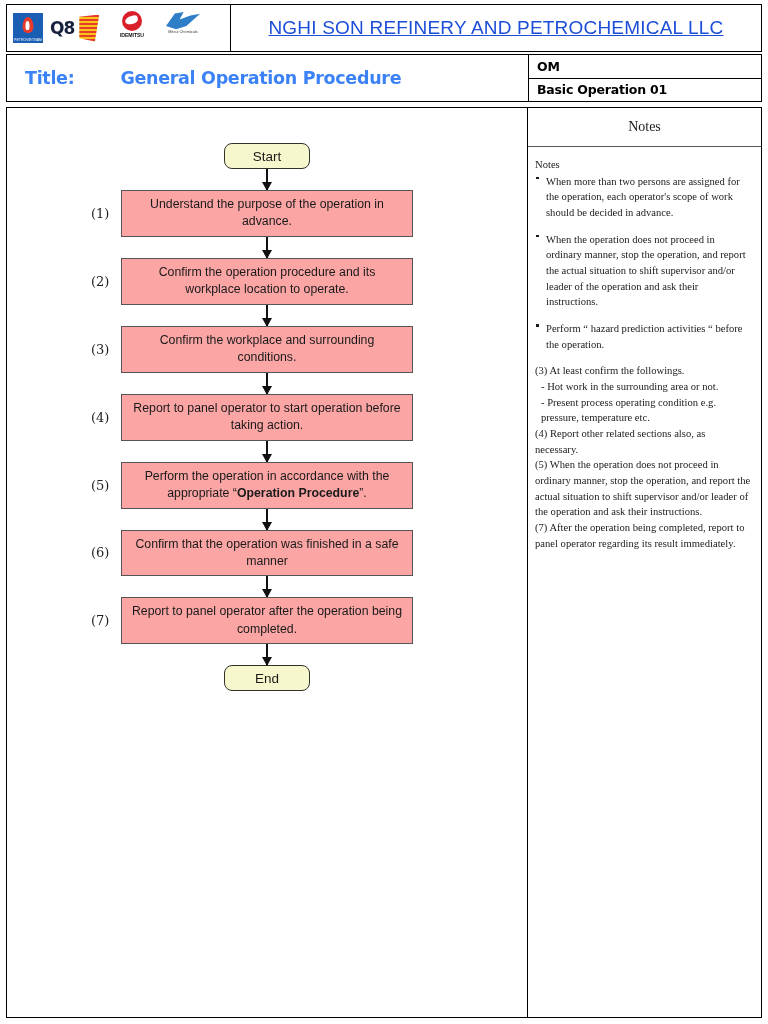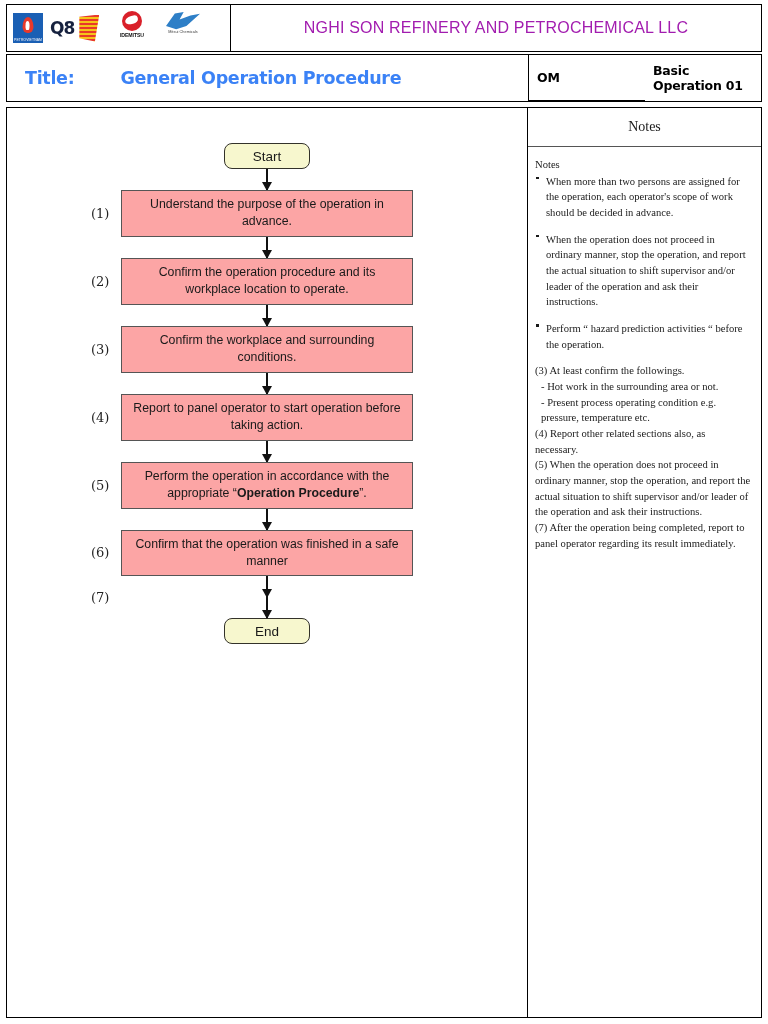--- a/index.html
+++ b/index.html
@@ -38,24 +38,25 @@
     padding-left: 6px;
     gap: 7px;
   }
   .company-cell {
     flex: 1;
     display: flex;
     align-items: center;
     justify-content: center;
   }
   .company-name {
-    font-size: 16px;
+    font-size: 19px;
     letter-spacing: 0.2px;
-    color: #a21caf;
+    color: #1d4ed8;
     white-space: nowrap;
+    text-decoration: underline;
   }
 
   
   .logo { position: relative; flex: 0 0 auto; gap: 8px; }
 
   .logo-pv { width: 30px; height: 30px; background: #1a5fb4; position: relative; }
   .logo-pv .flame {
     position: absolute; left: 50%; top: 4px; transform: translateX(-50%);
     width: 11px; height: 16px;
     background: #e8392b;
@@ -132,21 +133,21 @@
   .title-label, .title-value {
     font-family: "DejaVu Sans", sans-serif;
     font-weight: bold;
     font-size: 17.5px;
     color: #3b82f6;
     letter-spacing: -0.3px;
   }
   .title-right {
     flex: 1;
     display: flex;
-    flex-direction: row;
+    flex-direction: column;
     border-top: 1.5px solid #000;
     border-right: 1.5px solid #000;
     border-bottom: 1.5px solid #000;
     box-sizing: border-box;
   }
   .doc-code, .doc-sub {
     flex: 1;
     display: flex;
     align-items: center;
     padding-left: 8px;
@@ -369,20 +370,21 @@
       <div class="arrow"></div>
 
       <div class="step-row">
         <span class="step-num">(6)</span>
         <div class="step-box">Confirm that the operation was finished in a safe manner</div>
       </div>
       <div class="arrow"></div>
 
       <div class="step-row">
         <span class="step-num">(7)</span>
+        <div class="step-box">Report to panel operator after the operation being completed.</div>
       </div>
       <div class="arrow"></div>
 
       <div class="terminator">End</div>
 
     </div>
   </div>
 
   <div class="notes-pane">
     <div class="notes-header">Notes</div>

